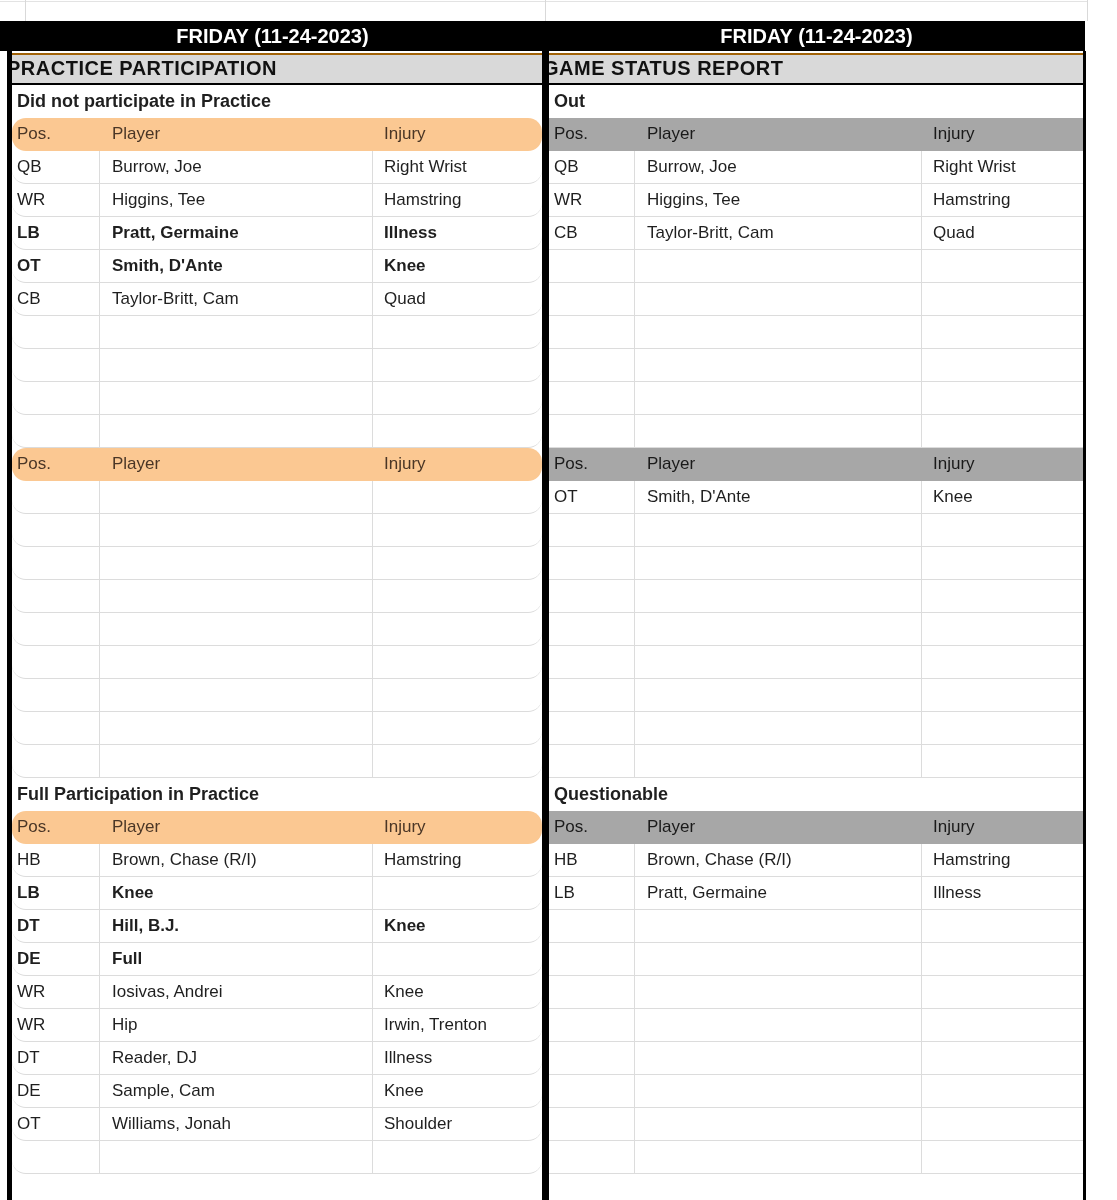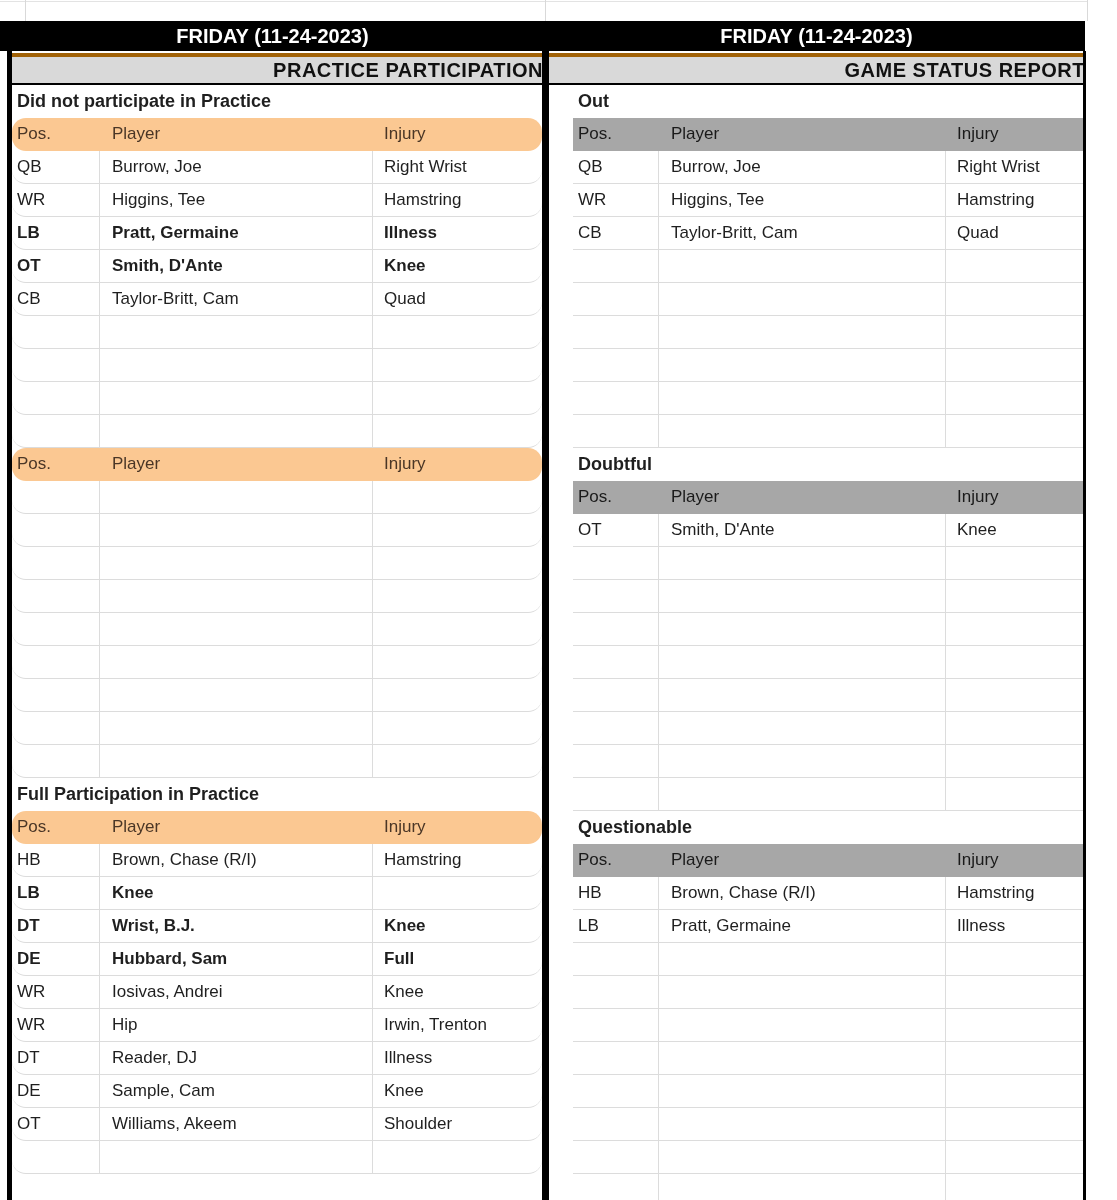--- a/index.html
+++ b/index.html
@@ -16,40 +16,40 @@
   
   .banner { position:absolute; left:0; top:21px; width:1085px; height:30px; background:var(--banner-bg,#000); }
   .banner-title { position:absolute; top:21px; height:30px; line-height:30px;
     color:var(--banner-text,#fff); font-weight:bold; font-size:20px; text-align:center; }
   .banner-title.bl { left:0; width:545px; }
   .banner-title.br { left:548px; width:537px; }
 
   
   .subband { position:absolute; top:53px; height:32px; box-sizing:border-box;
     background:var(--subband-bg,#d9d9d9);
-    border-top:4px solid #a16207; border-bottom:2px solid #000;
+    border-top:2px solid #a16207; border-bottom:2px solid #000;
     font-weight:bold; font-size:20px; letter-spacing:0.5px; color:#111;
-    text-align:right; line-height:27px; }
+    text-align:left; line-height:27px; }
   .subband.sl { left:7px;  width:536px; }
   .subband.sr { left:543px; width:542px; }
 
   
   .frame { position:absolute; top:51px; height:1149px; background:#000; }
   .frame.left    { left:7px;    width:5px; }
   .frame.divider { left:542px;  width:7px; }
   .frame.right   { left:1083px; width:3px; }
 
   
   .table { position:absolute; top:85px; }
   .table.lt { left:12px;  width:530px; }
   .table.rt { left:549px; width:534px; }
 
   .row { height:33px; box-sizing:border-box; display:grid; }
   .lt .row { grid-template-columns:88px 273px 1fr;border-radius:14px; }
-  .rt .row { grid-template-columns:86px 287px 1fr;margin-left:24px; }
+  .rt .row { grid-template-columns:86px 287px 1fr; }
 
   .title-row { display:block; font-weight:bold; font-size:18px;
     line-height:32px; padding-left:5px; background:#fff; }
 
   .head-row .cell { font-size:17px; line-height:31px;
     text-decoration-thickness:1.5px; text-underline-offset:2px; }
 
   .data-row { border-bottom:1px solid var(--grid,#dcdcdc); }
   .data-row .cell { font-size:17px; line-height:31px; overflow:hidden; white-space:nowrap; }
   .data-row .cell:nth-child(1), .data-row .cell:nth-child(2) {
@@ -189,26 +189,25 @@
         <div class="cell">HB</div>
         <div class="cell">Brown, Chase (R/I)</div>
         <div class="cell">Hamstring</div>
       </div>
       <div class="row data-row bold">
         <div class="cell">LB</div>
         <div class="cell">Knee</div>
       </div>
       <div class="row data-row bold">
         <div class="cell">DT</div>
-        <div class="cell">Wrist, B.J.</div>
+        <div class="cell">Hill, B.J.</div>
         <div class="cell">Knee</div>
       </div>
       <div class="row data-row bold">
         <div class="cell">DE</div>
-        <div class="cell">Hubbard, Sam</div>
         <div class="cell">Full</div>
       </div>
       <div class="row data-row">
         <div class="cell">WR</div>
         <div class="cell">Iosivas, Andrei</div>
         <div class="cell">Knee</div>
       </div>
       <div class="row data-row">
         <div class="cell">WR</div>
         <div class="cell">Hip</div>
@@ -219,21 +218,21 @@
         <div class="cell">Reader, DJ</div>
         <div class="cell">Illness</div>
       </div>
       <div class="row data-row">
         <div class="cell">DE</div>
         <div class="cell">Sample, Cam</div>
         <div class="cell">Knee</div>
       </div>
       <div class="row data-row">
         <div class="cell">OT</div>
-        <div class="cell">Williams, Akeem</div>
+        <div class="cell">Williams, Jonah</div>
         <div class="cell">Shoulder</div>
       </div>
       <div class="row data-row">
         <div class="cell"></div>
         <div class="cell"></div>
         <div class="cell"></div>
       </div>
     </div>
   <div class="table rt" id="status-table">
       <div class="row title-row">Out</div>
@@ -280,21 +279,20 @@
       <div class="row data-row">
         <div class="cell"></div>
         <div class="cell"></div>
         <div class="cell"></div>
       </div>
       <div class="row data-row">
         <div class="cell"></div>
         <div class="cell"></div>
         <div class="cell"></div>
       </div>
-      <div class="row title-row">Doubtful</div>
       <div class="row head-row" style="background: rgb(167, 167, 167); color: rgb(26, 26, 26);">
         <div class="cell">Pos.</div>
         <div class="cell">Player</div>
         <div class="cell">Injury</div>
       </div>
       <div class="row data-row">
         <div class="cell">OT</div>
         <div class="cell">Smith, D'Ante</div>
         <div class="cell">Knee</div>
       </div>

